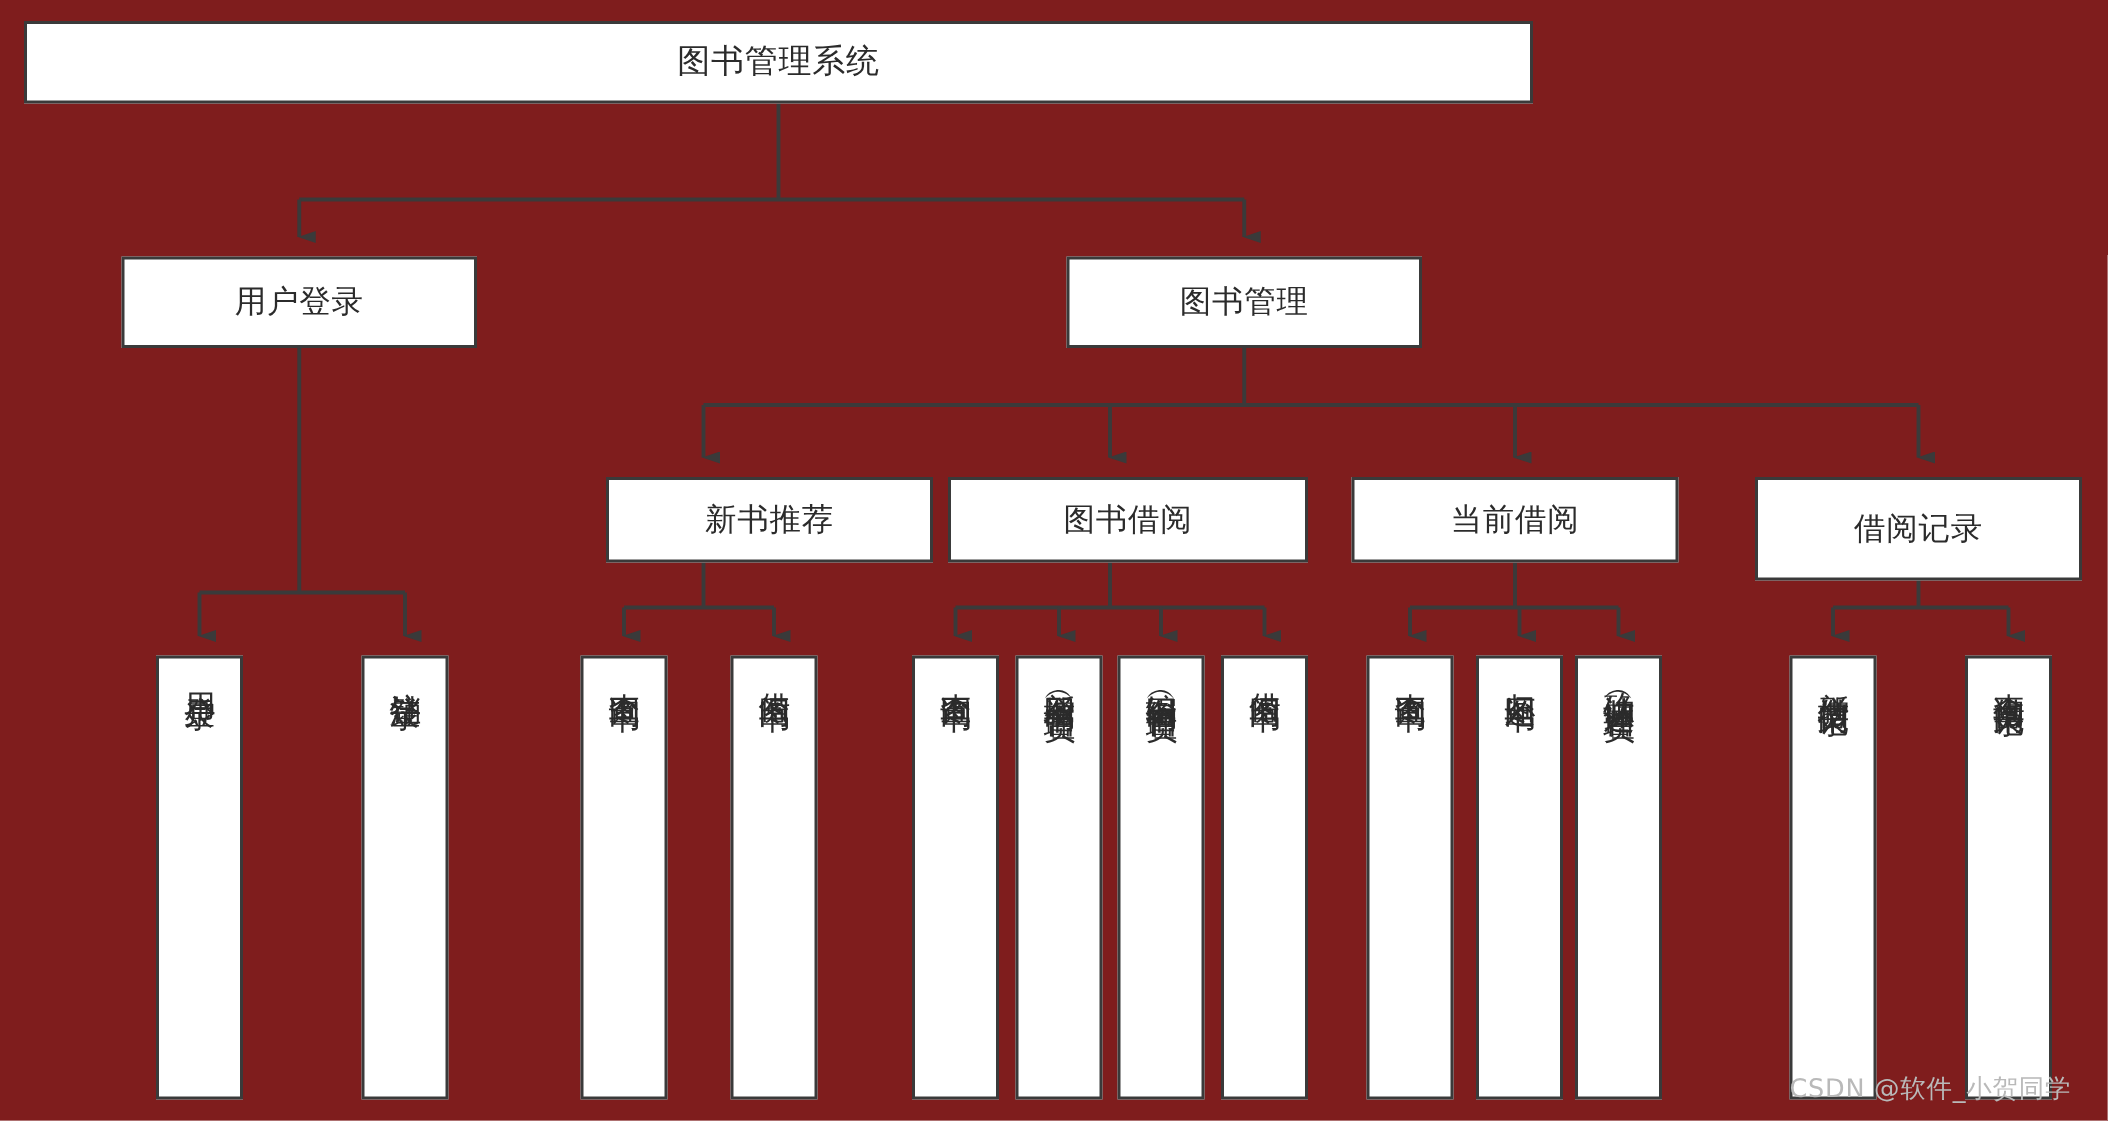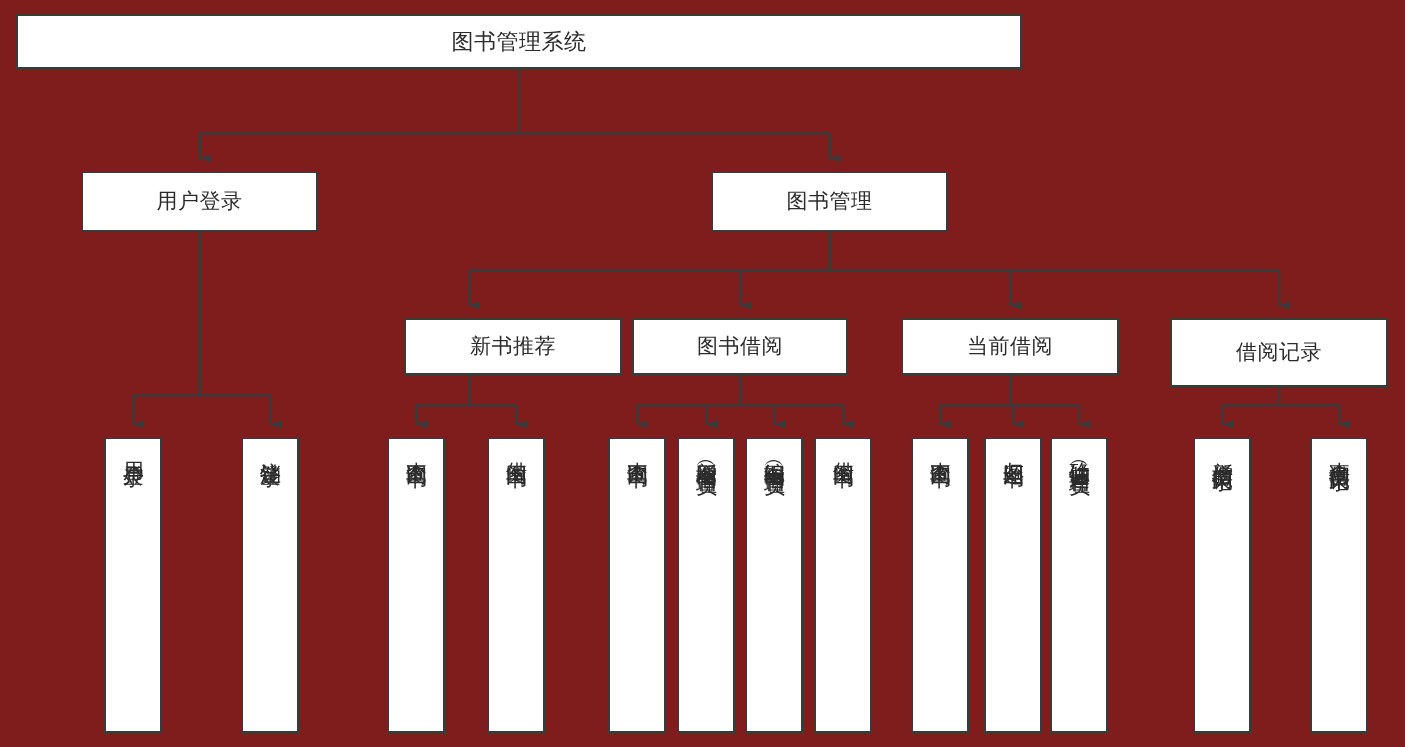--- a/index.html
+++ b/index.html
@@ -123,21 +123,21 @@
       </div>
       <div class="node horizontal" style="left: 81px; top: 171px; width: 237px; height: 61px;">
         <span class="label">用户登录</span>
       </div>
       <div class="node horizontal" style="left: 711px; top: 171px; width: 237px; height: 61px;">
         <span class="label">图书管理</span>
       </div>
       <div class="node horizontal" style="left: 360px; top: 318px; width: 218px; height: 57px; margin-left: 44px;">
         <span class="label">新书推荐</span>
       </div>
-      <div class="node horizontal" style="left: 632px; top: 318px; width: 216px; height: 57px;">
+      <div class="node horizontal" style="left: 632px; top: 318px; width: 240px; height: 57px;">
         <span class="label">图书借阅</span>
       </div>
       <div class="node horizontal" style="left: 901px; top: 318px; width: 218px; height: 57px;">
         <span class="label">当前借阅</span>
       </div>
       <div class="node horizontal" style="left: 1170px; top: 318px; width: 218px; height: 69px;">
         <span class="label">借阅记录</span>
       </div>
       <div class="node vertical" style="left: 104px; top: 437px; width: 58px; height: 296px;">
         <span class="label">用户登录</span>
@@ -173,14 +173,15 @@
         <span class="label">确认归还（管理员）</span>
       </div>
       <div class="node vertical" style="left: 1193px; top: 437px; width: 58px; height: 296px;">
         <span class="label">新增借阅记录</span>
       </div>
       <div class="node vertical" style="left: 1310px; top: 437px; width: 58px; height: 296px;">
         <span class="label">查询借阅记录</span>
       </div>
     </div>
 
+  <div class="watermark" style="left: 1193px; top: 714px;">CSDN @软件_小贺同学</div>
 
 </div>
 
 </body></html>

